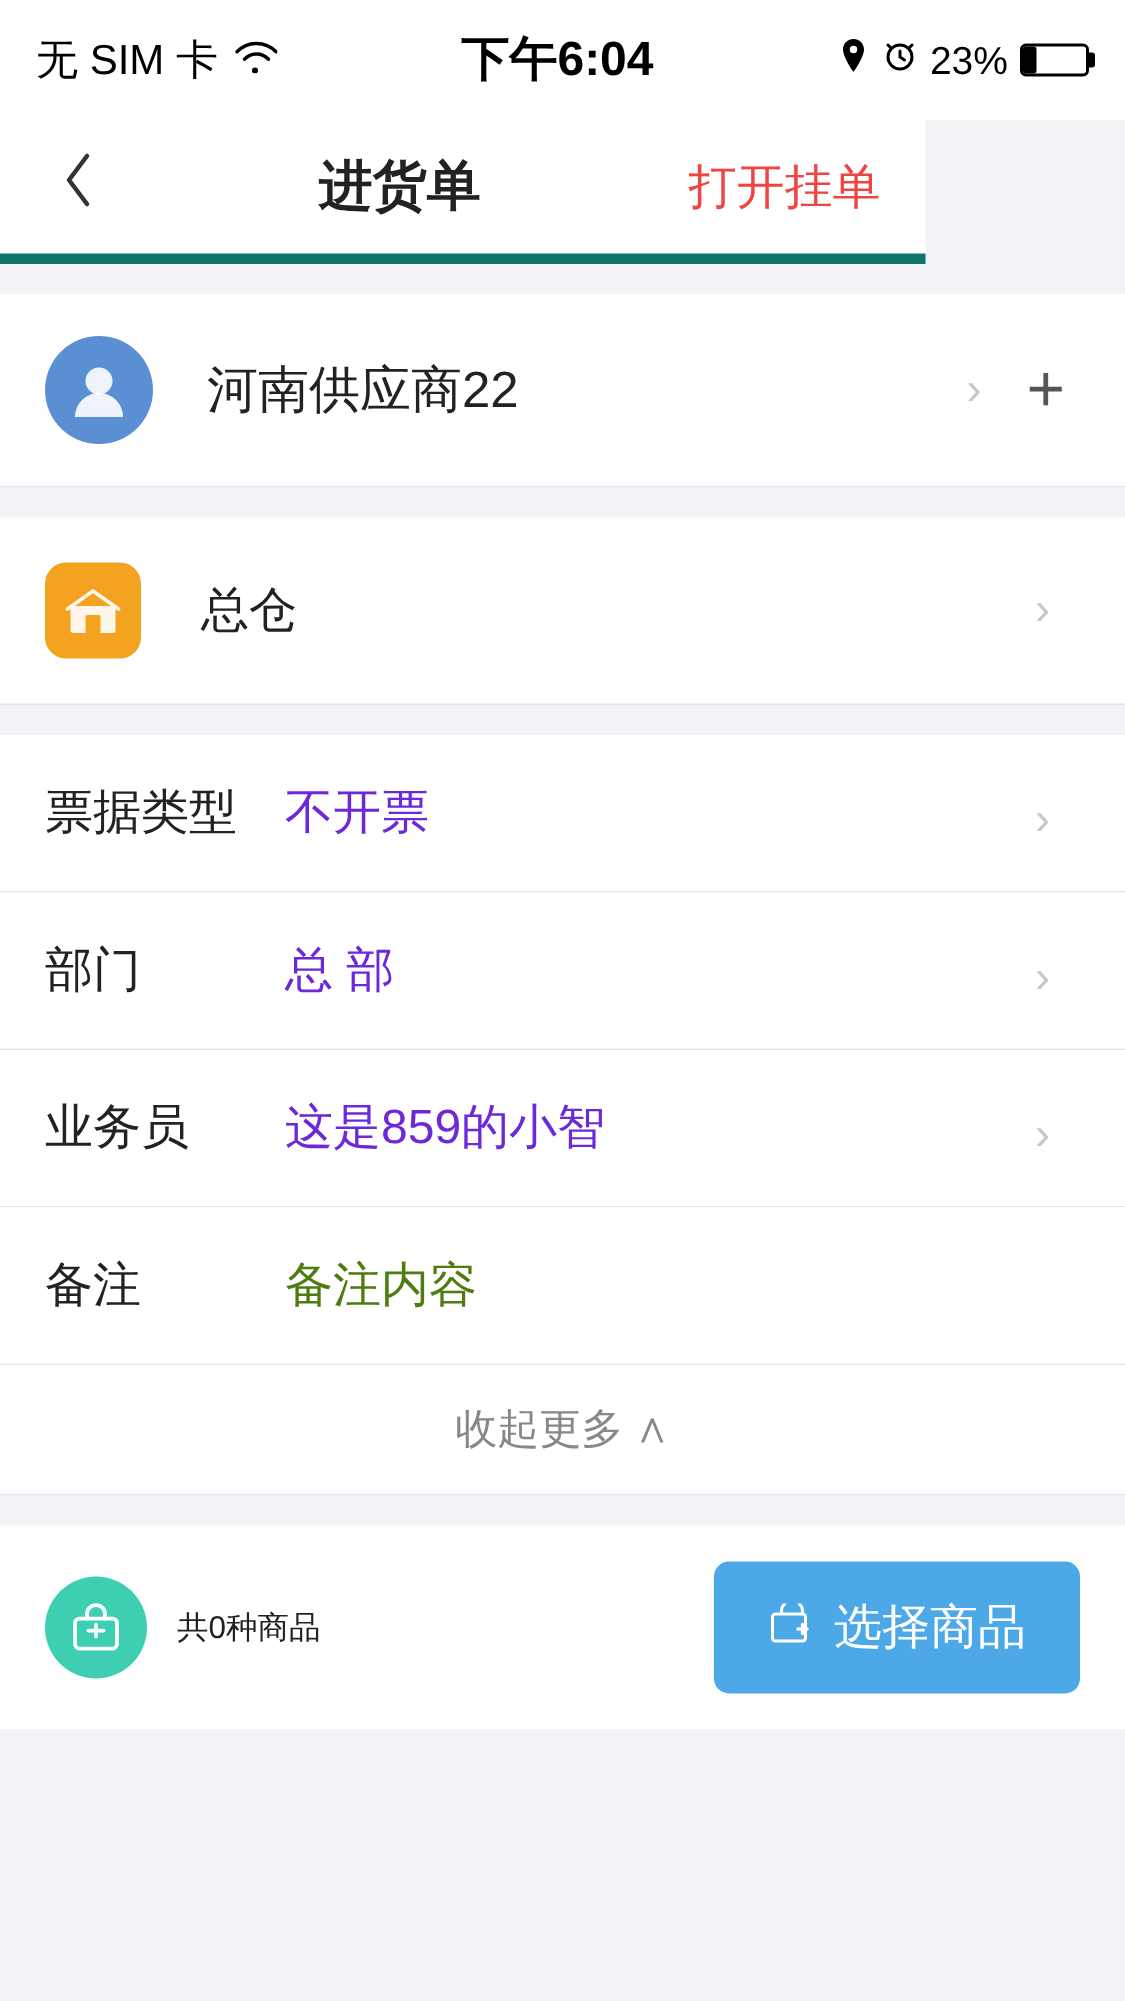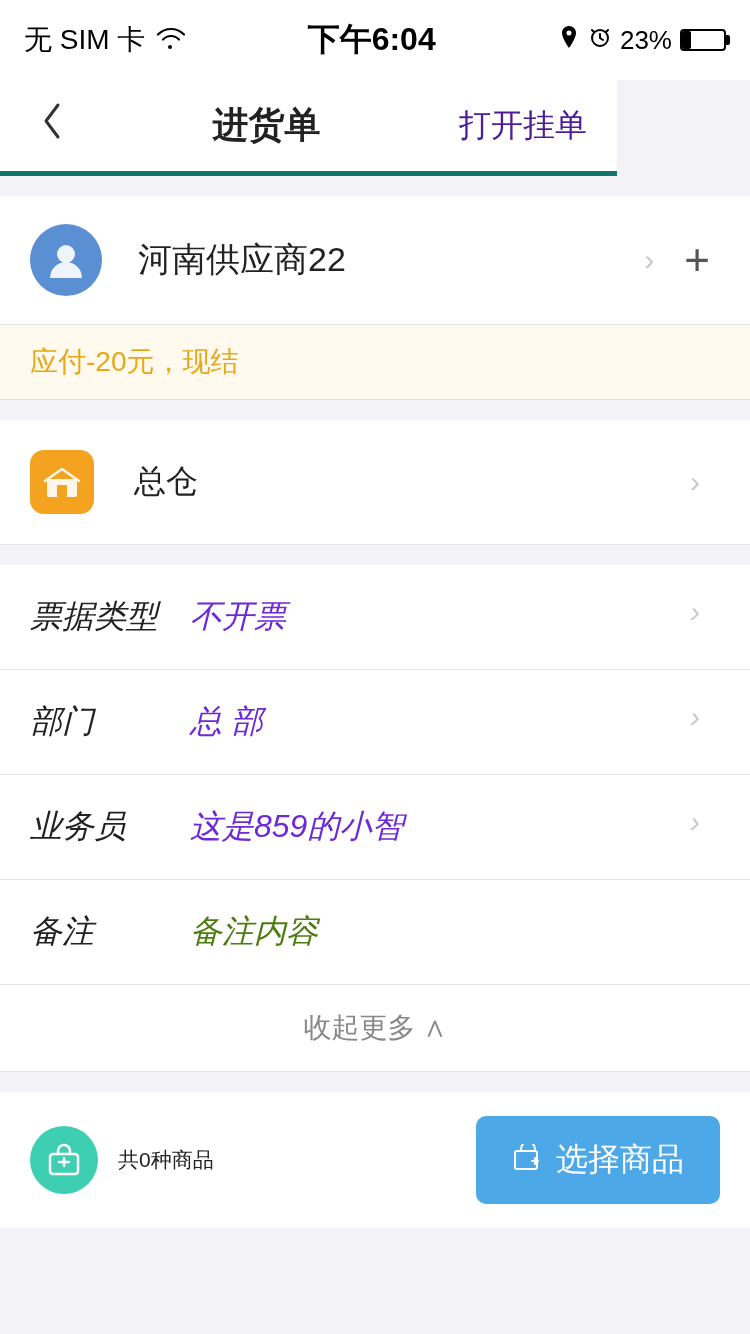--- a/index.html
+++ b/index.html
@@ -56,36 +56,36 @@
 
     
     .nav-bar {
       width: 617px;
       height: 96px;
       background: #fff;
       display: flex;
       align-items: center;
       justify-content: space-between;
       padding: 0 30px;
-      border-bottom: 5px solid #0f766e;
+      border-bottom: 7px solid #0f766e;
     }
     .nav-back {
       font-size: 38px;
       color: #333;
       cursor: pointer;
       padding: 10px;
     }
     .nav-title {
       font-size: 36px;
       font-weight: 600;
       color: #222;
     }
     .nav-action {
       font-size: 32px;
-      color: #4c1d95;
+      color: #ef4444;
       cursor: pointer;
     }
 
     
     .section-gap {
       height: 20px;
       background: #f2f2f7;
     }
 
     
@@ -168,26 +168,25 @@
       color: #222;
       padding-left: 20px;
     }
 
     
     .form-section {
       background: #fff;
     }
     .form-row {
       display: flex;
-      align-items: flex-start;
+      align-items: flex-end;
       padding: 30px 30px;
       background: #fff;
       border-bottom: 1px solid #e5e5ea;
       min-height: 100px;
-      font-style: italic;
     }
     .form-row-label {
       font-size: 32px;
       color: #222;
       min-width: 140px;
     }
     .form-row-value {
       flex: 1;
       font-size: 32px;
       color: #6d28d9;
@@ -305,23 +304,20 @@
     <div class="supplier-avatar">
       <svg viewBox="0 0 44 44" fill="none">
         <circle cx="22" cy="16" r="9" fill="#fff" opacity="0.9"></circle>
         <path d="M6 40c0-8.8 7.2-16 16-16s16 7.2 16 16" fill="#fff" opacity="0.9"></path>
       </svg>
     </div>
     <span class="supplier-name">河南供应商22</span>
     <span class="chevron-right">›</span>
     <span class="add-btn">+</span>
   </div>
-  <div class="notice-bar">
-    <span>应付-20元，现结</span>
-  </div>
 </div>
 
 <div class="section-gap"></div>
 
 <div class="card">
   <div class="row-item">
     <div class="row-icon">
       <svg viewBox="0 0 38 38" fill="none">
         <rect x="4" y="16" width="30" height="18" rx="2" fill="#fff" opacity="0.9"></rect>
         <path d="M2 18L19 6l17 12" stroke="#fff" stroke-width="2.5" fill="none" stroke-linecap="round" stroke-linejoin="round" opacity="0.9"></path>

